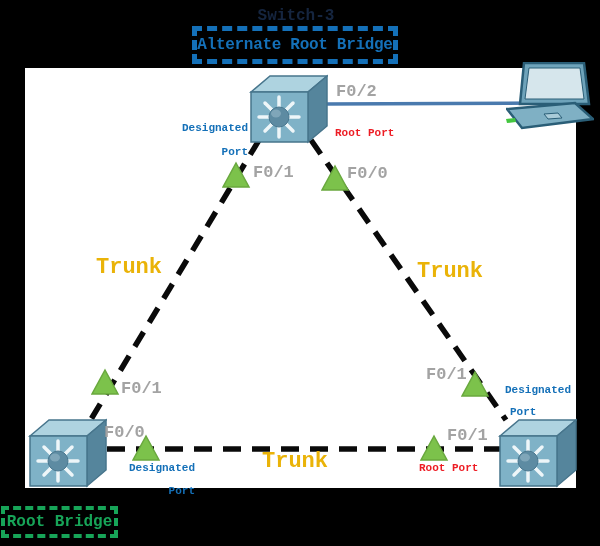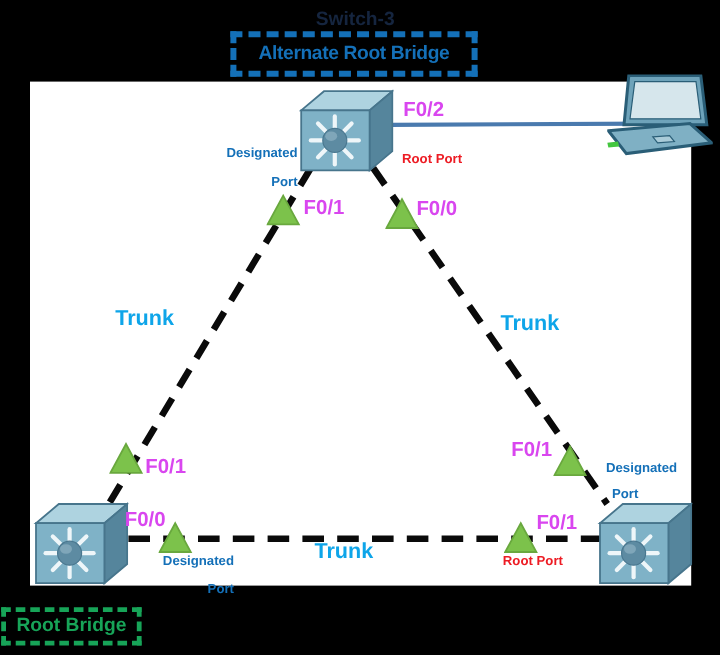--- a/index.html
+++ b/index.html
@@ -1,22 +1,22 @@
 <!DOCTYPE html>
 <html><head>
 <meta charset="utf-8">
 <style>
   html,body{margin:0;padding:0;background:#000;}
   .stage{position:relative;width:600px;height:546px;background:#000;overflow:hidden;
-         font-family:Liberation Sans, sans-serif;font-weight:bold;}
+         font-family:Liberation Mono, monospace;font-weight:bold;}
   .canvas{position:absolute;left:25px;top:68px;width:551px;height:420px;background:#ffffff;}
   .wires{position:absolute;left:0;top:0;width:600px;height:546px;pointer-events:none;}
   .lbl{position:absolute;white-space:nowrap;line-height:1.1;}
-  .port-lbl{font-size:17px;color:#d946ef;}
-  .trunk-lbl{font-size:18px;color:#0ea5e9;}
+  .port-lbl{font-size:17px;color:#a3a3a3;}
+  .trunk-lbl{font-size:22px;color:#eab308;}
   .blue{color:#1470b8;}
   .red{color:#ed1c24;}
   .role{font-size:11px;line-height:24px;}
   .role span{display:block;}
   .devname{font-size:16px;color:#15253f;text-align:center;}
   .rolebox{position:absolute;box-sizing:border-box;display:flex;align-items:center;
            justify-content:center;text-align:center;}
   .rolebox.top{left:192px;top:26px;width:206px;height:38px;border:5px dashed #1470b8;
                color:#1470b8;font-size:16px;letter-spacing:-0.3px;justify-content:center;}
   .rolebox.bl{left:1px;top:506px;width:117px;height:32px;border:4px dashed #17a458;

